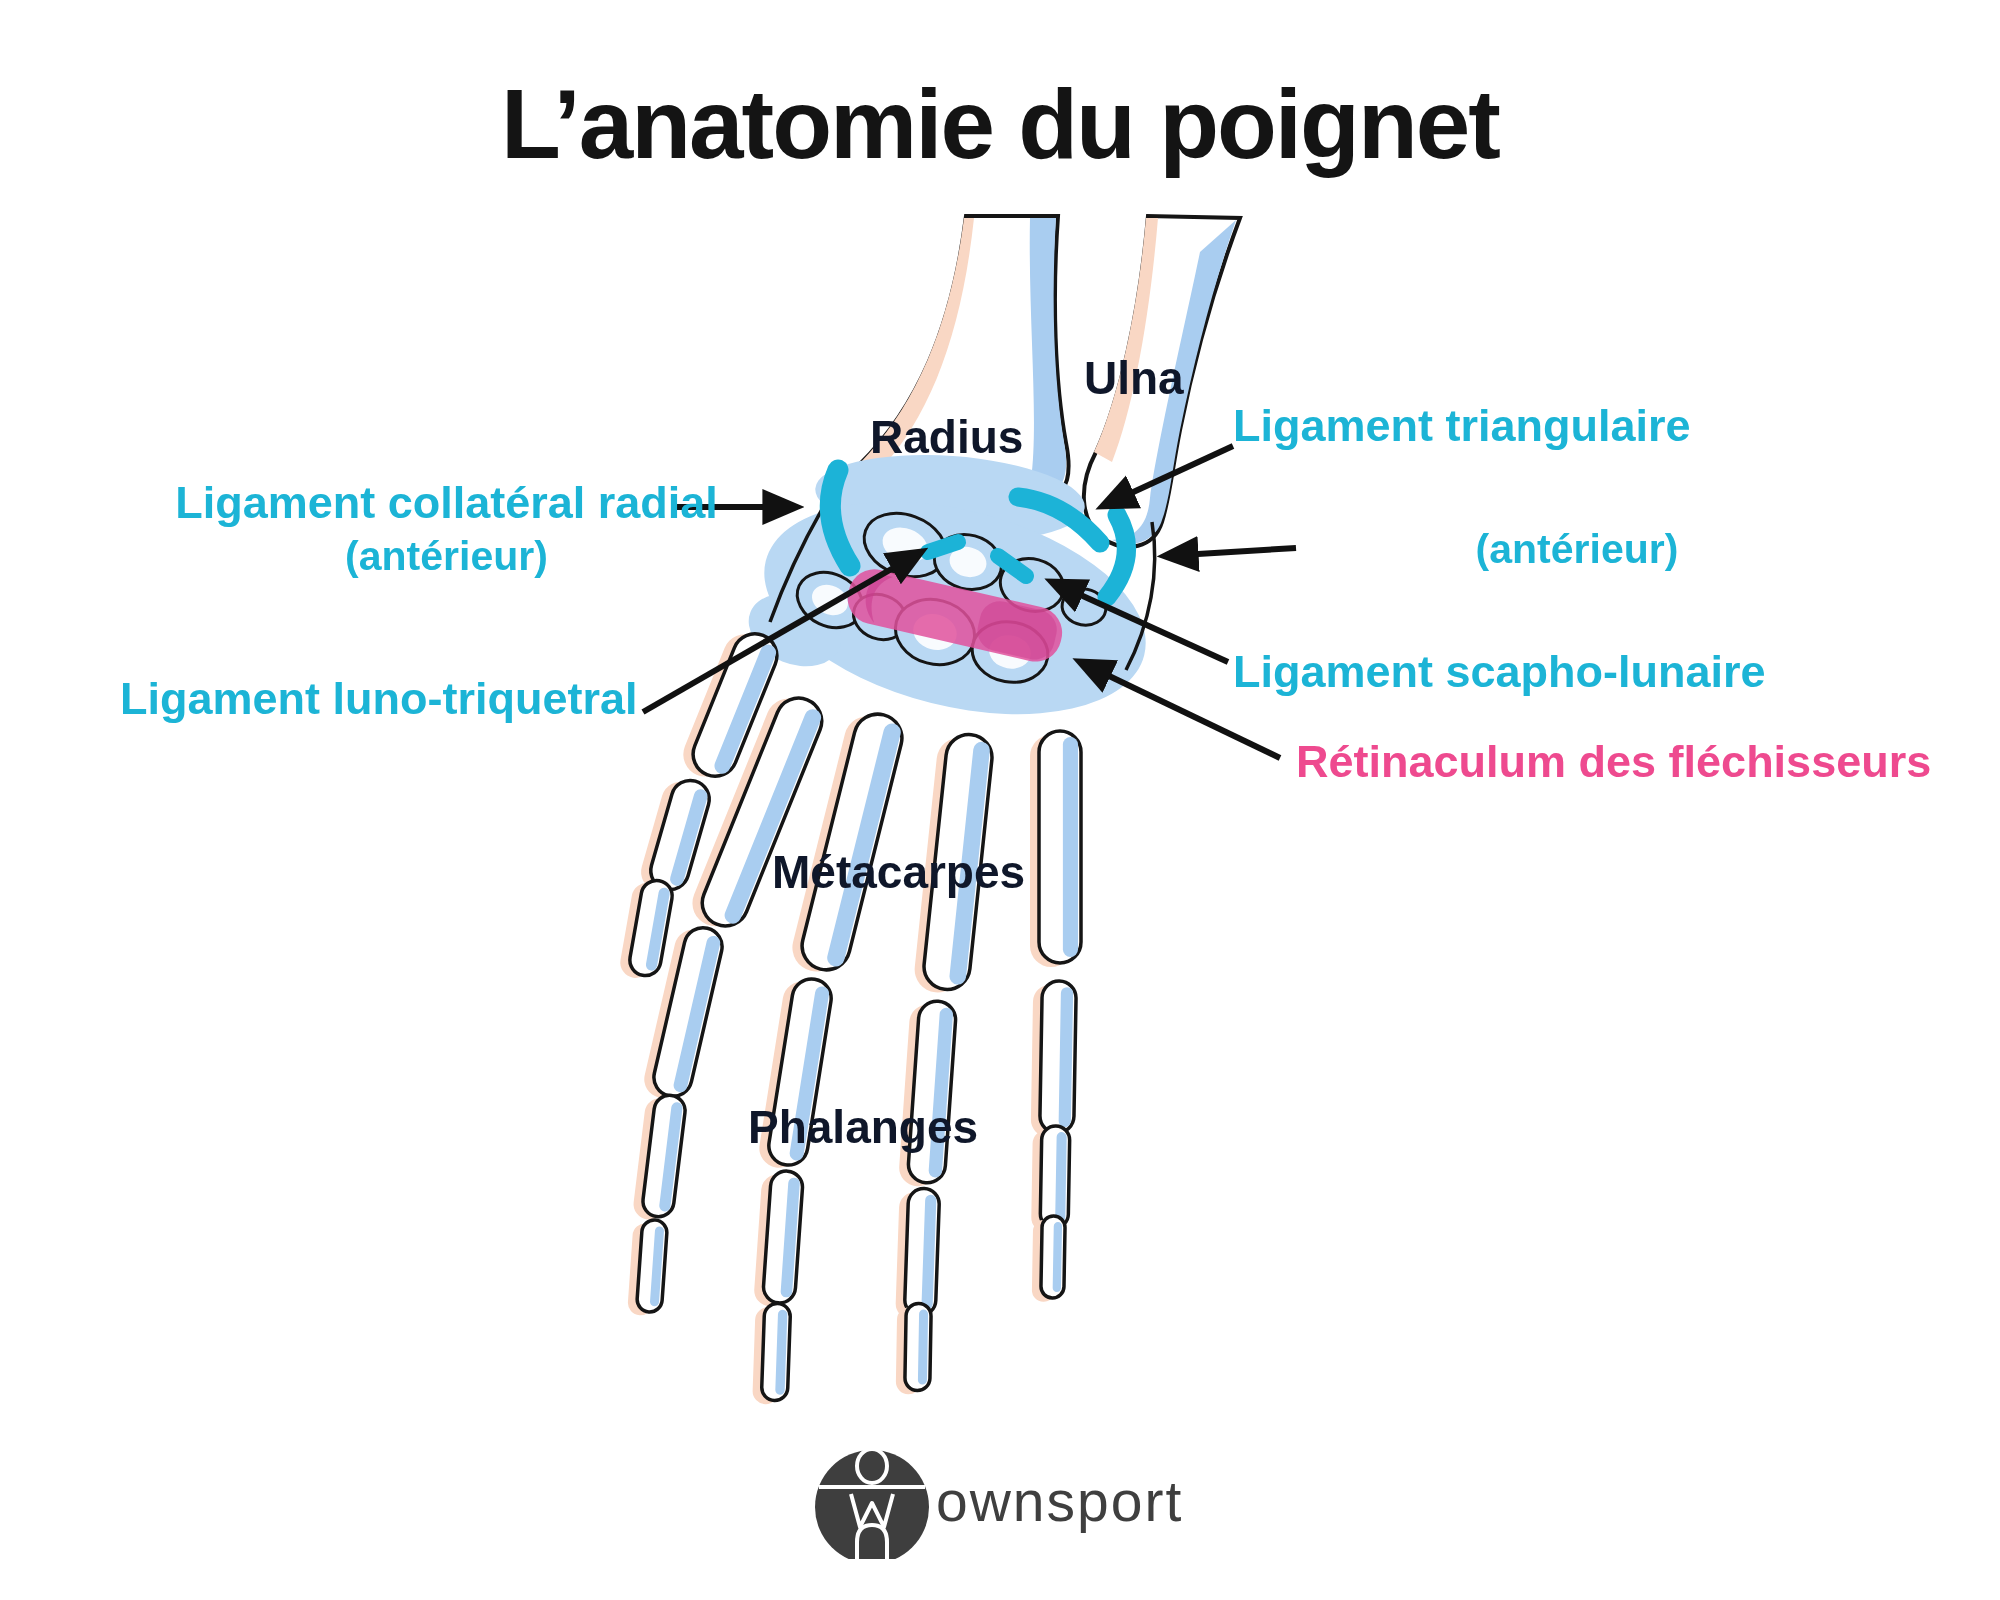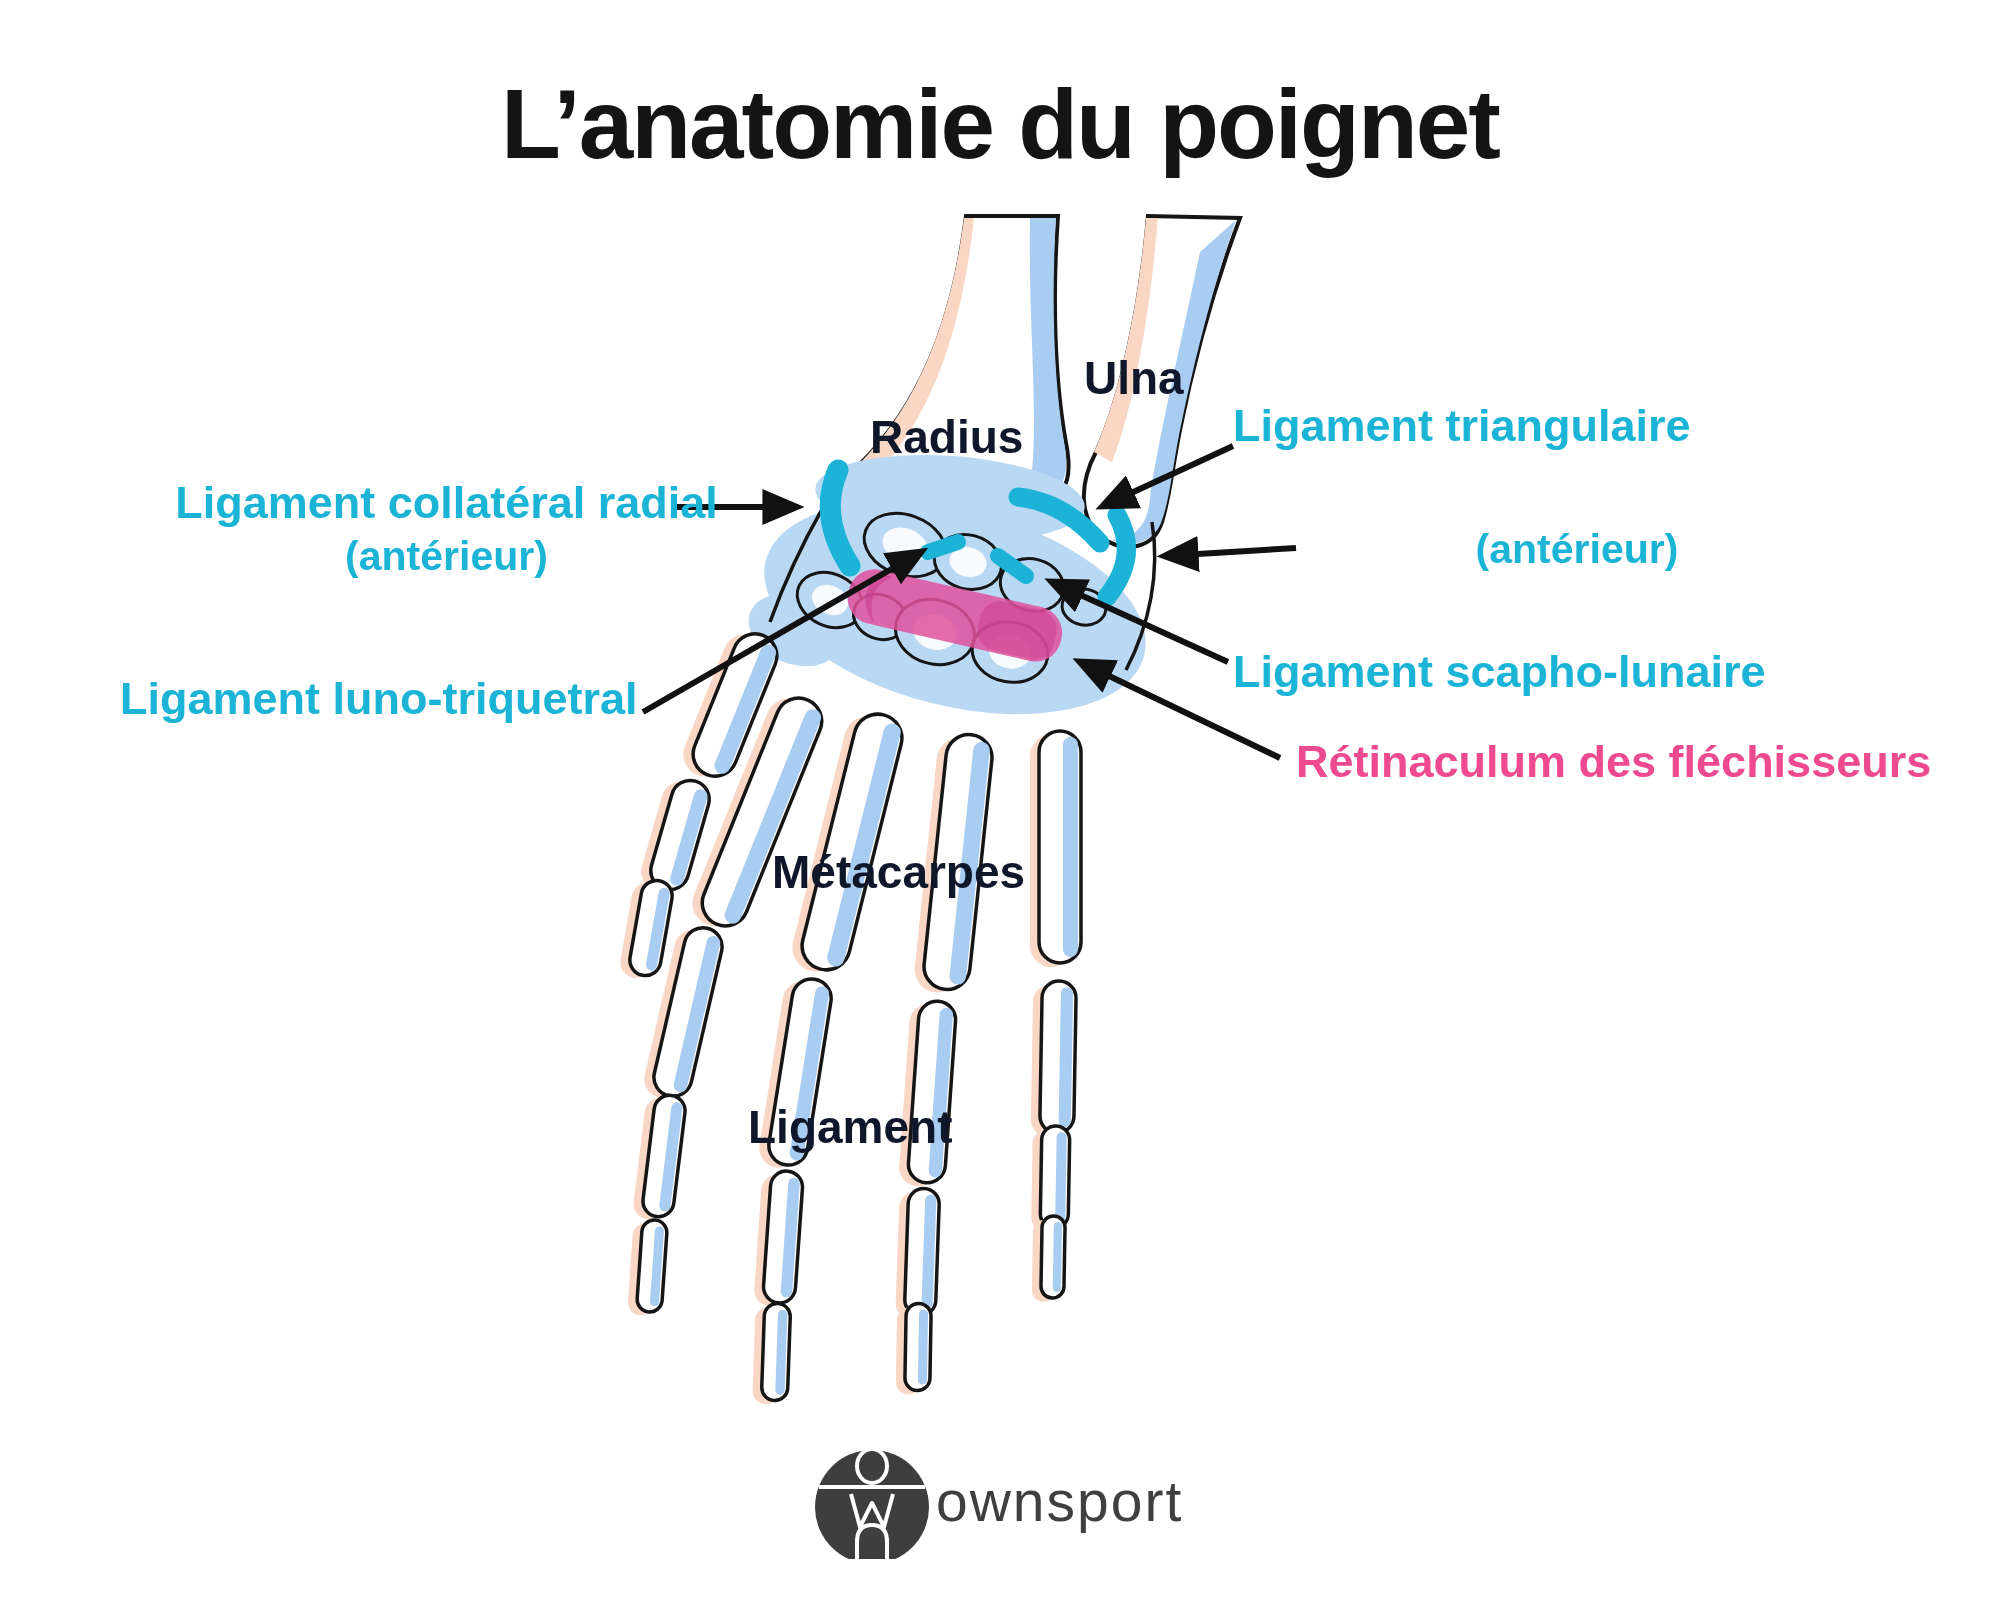--- a/index.html
+++ b/index.html
@@ -207,21 +207,21 @@
       <path d="M 851,1494 L 860,1527 L 872,1503 L 884,1527 L 893,1494" fill="none" stroke="#ffffff" stroke-width="4" stroke-linejoin="round"></path>
       <path d="M 857,1563 L 857,1542 Q 857,1525 872,1525 Q 887,1525 887,1542 L 887,1563" fill="none" stroke="#ffffff" stroke-width="4"></path>
     </g>
   </svg>
 
   <div id="title">L’anatomie du poignet</div>
 
   <div class="lbl dark" style="left:1084px;top:352px;">Ulna</div>
   <div class="lbl dark" style="left:870px;top:411px;">Radius</div>
   <div class="lbl dark" style="left:772px;top:846px;">Métacarpes</div>
-  <div class="lbl dark" style="left:748px;top:1101px;">Ligament</div>
+  <div class="lbl dark" style="left:748px;top:1101px;">Phalanges</div>
 
   <div class="lbl cyan lbl-block" style="left:126px;top:475px;width:545px;margin-left:48px;">
     <div>Ligament collatéral radial</div>
     <div class="note">(antérieur)</div>
   </div>
 
   <div class="lbl cyan" style="left:1233px;top:400px;">Ligament triangulaire</div>
 
   <div class="lbl cyan lbl-block" style="left:1296px;top:524px;width:562px;">
     <div class="note">(antérieur)</div>

